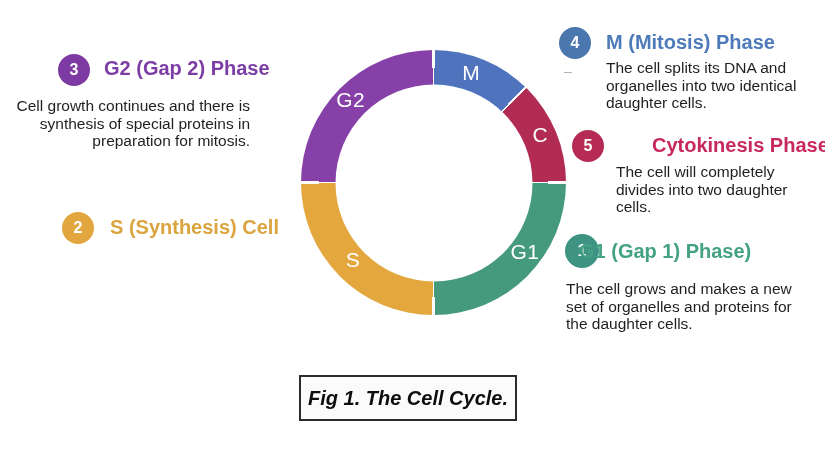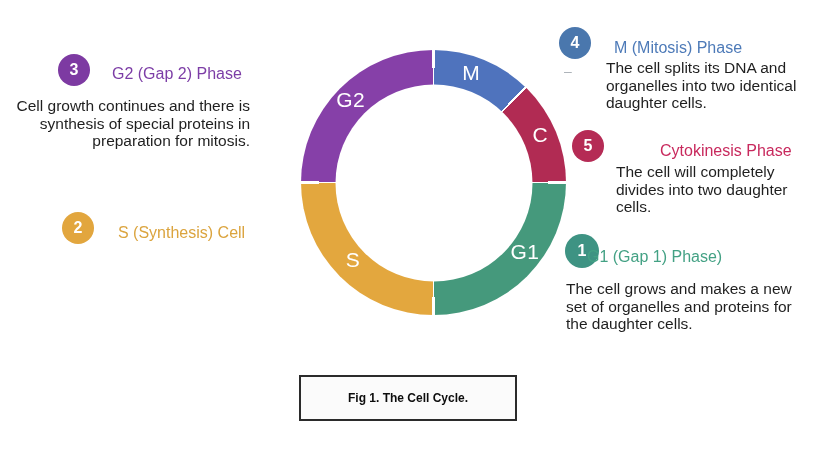--- a/index.html
+++ b/index.html
@@ -15,22 +15,22 @@
   .badge {
     position: absolute;
     width: 32px; height: 32px;
     border-radius: 50%;
     color: #ffffff;
     font-size: 16px; font-weight: bold;
     display: flex; align-items: center; justify-content: center;
   }
   .title {
     position: absolute;
-    margin: 8px;
-    font-size: 16px; font-weight: 400;
+    margin: 0;
+    font-size: 20px; font-weight: 700;
     white-space: nowrap;
   }
   .desc {
     position: absolute;
     margin: 0;
     font-size: 15.5px; line-height: 17.5px;
     color: #1f1f1f;
     white-space: pre-line;
   }
   .align-right { text-align: right; margin-top: 7px; }
@@ -78,22 +78,23 @@
 
   #caption-box {
     position: absolute;
     left: 299px; top: 375px;
     width: 218px; height: 46px;
     border: 2px solid #2b2b2b;
     background: #fbfbfb;
     display: flex; align-items: center; justify-content: center;
   }
   #caption-text {
-    font-size: 12px; font-weight: bold; color: #0d0d0d;
+    font-size: 20px; font-weight: bold; color: #0d0d0d;
     white-space: nowrap;
+    font-style: italic;
   }
 </style>
 </head>
 <body>
 
 <div class="stage">
 
   <span class="badge" id="badge-3" style="background-color: rgb(125, 58, 162);">3</span>
   <h2 class="title" id="title-g2" style="color: rgb(124, 61, 166);">G2 (Gap 2) Phase</h2>
   <p class="desc align-right" id="desc-g2">Cell growth continues and there is

